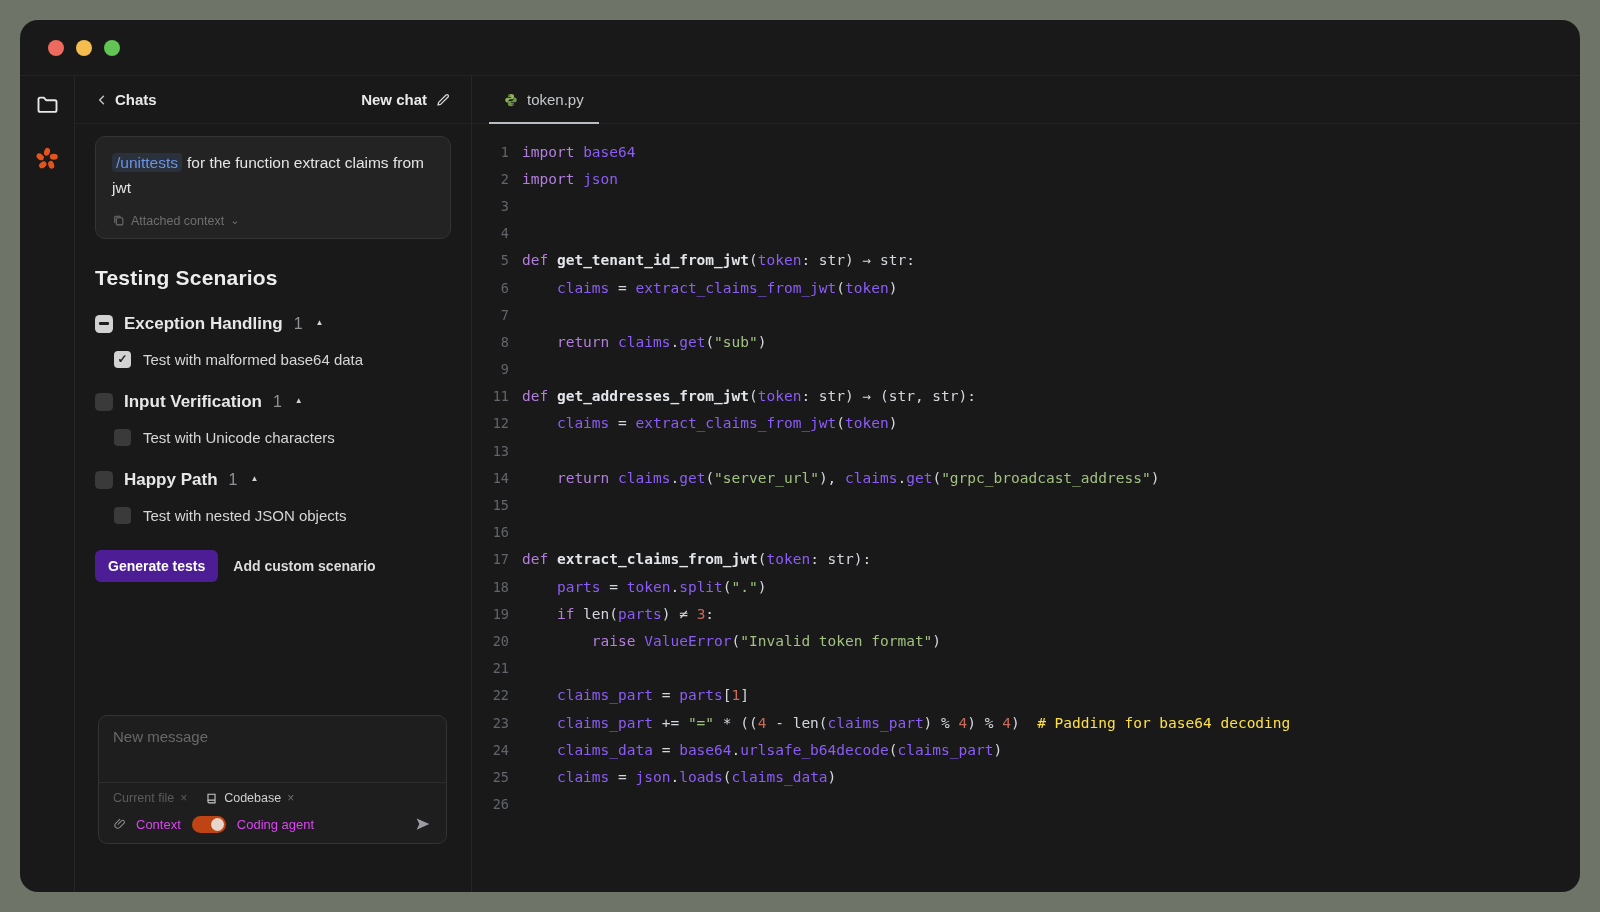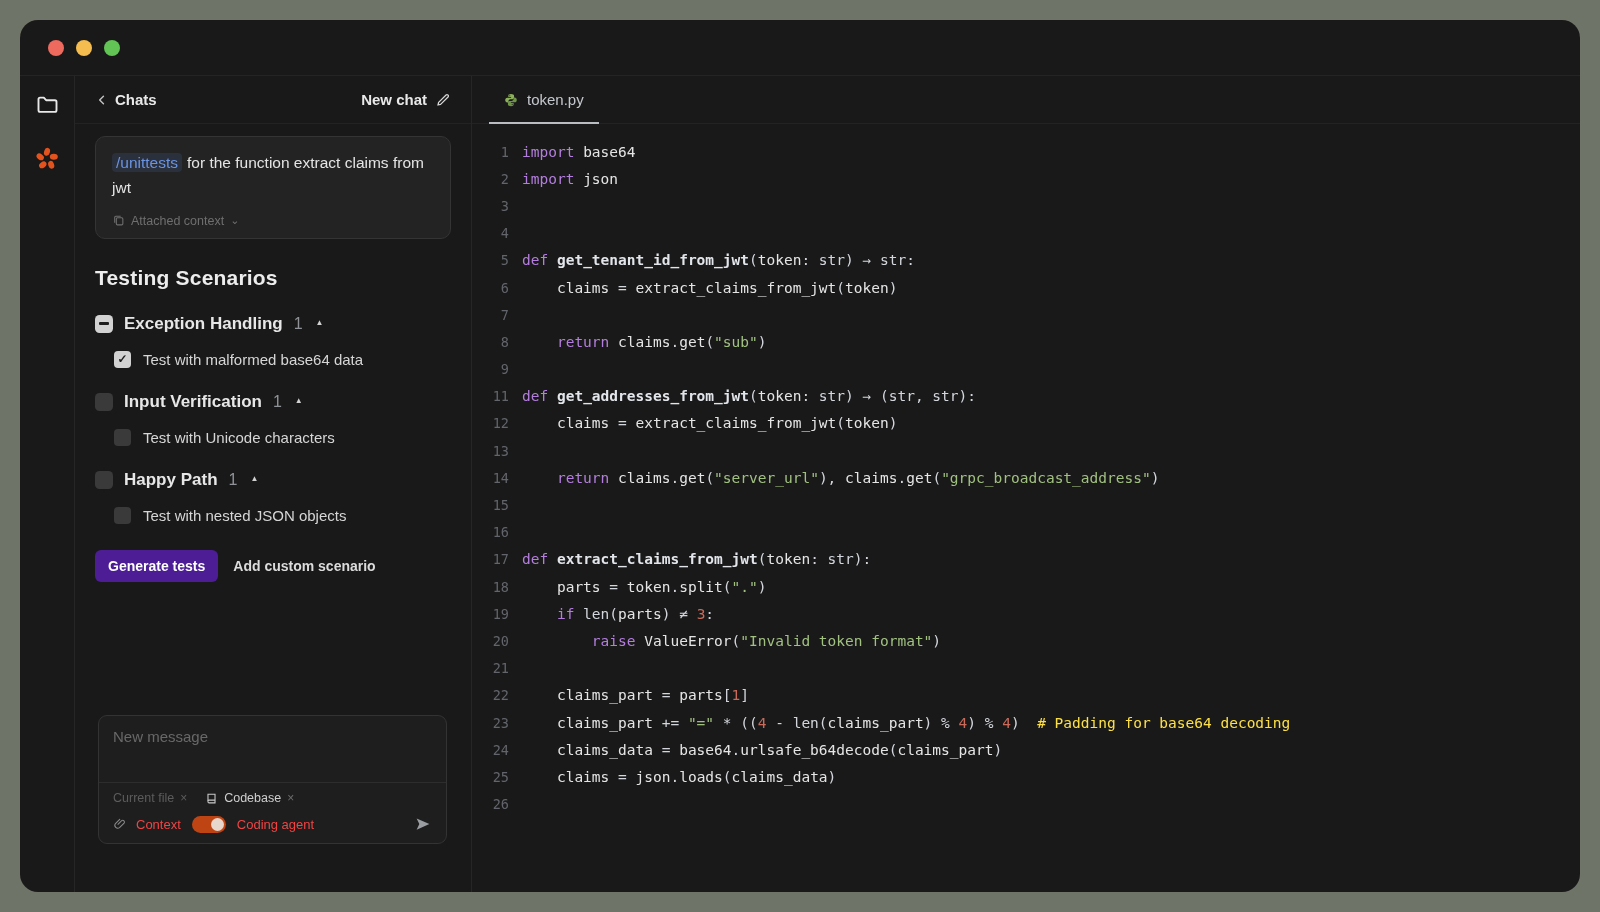--- a/index.html
+++ b/index.html
@@ -67,39 +67,39 @@
   .composer { margin:12px 4px 48px 3px; background:#1e1e1e; border:1px solid #333333; border-radius:9px; flex:0 0 auto; }
   .composer textarea { display:block; width:100%; height:66px; background:transparent; border:none; outline:none; resize:none; padding:12px 14px; font-family:inherit; font-size:15px; color:#dcdcdc; }
   .composer textarea::placeholder { color:#686868; }
   .composer-foot { border-top:1px solid #2d2d2d; padding:8px 14px 10px; }
   .chips { display:flex; align-items:center; gap:18px; }
   .chip { display:flex; align-items:center; gap:6px; font-size:12.5px; }
   .chip .x { font-size:12px; }
   .chip.dim, .chip.dim .x { color:#5c5c5c; }
   .chip.bright { color:#cfcfcf; } .chip.bright .x { color:#6d6d6d; }
   .foot-row { margin-top:10px; display:flex; align-items:center; gap:9px; }
-  .foot-label { font-size:13px; color:#ef4444; }
+  .foot-label { font-size:13px; color:#d946ef; }
   .toggle { width:34px; height:17px; border-radius:9px; background:#bf4413; position:relative; margin:0 2px; }
   .toggle .knob { position:absolute; top:2px; right:2px; width:13px; height:13px; border-radius:50%; background:#e6d6cc; }
   .send { margin-left:auto; display:flex; align-items:center; }
 
   
   .editor { flex:1; display:flex; flex-direction:column; min-width:0; }
   .tabbar { height:48px; flex:0 0 48px; display:flex; align-items:stretch; border-bottom:1px solid #232323; }
   .tab { margin-left:17px; padding:0 15px; display:flex; align-items:center; gap:9px; position:relative; }
   .tab::after { content:""; position:absolute; left:0; right:0; bottom:-1px; height:2px; background:#b9bcc0; }
   .tab-name { font-size:15px; color:#c4c8cd; }
 
   .code { flex:1; padding-top:14px; overflow:hidden; font-family:"DejaVu Sans Mono", monospace; font-size:14.5px; }
   .cl { height:27.2px; display:flex; align-items:center; white-space:pre; }
   .ln { width:50px; flex:0 0 50px; text-align:right; padding-right:13px; color:#62656b; font-size:13.5px; }
   .lc { color:#d3d7dd; }
   .tk-p { color:#d3d7dd; }
   .tk-k { color:#b47ede; }
-  .tk-v { color:#e5e5e5; }
+  .tk-v { color:#8b5cf6; }
   .tk-f { color:#e2e5ea; font-weight:bold; }
   .tk-s { color:#a1c181; }
   .tk-n { color:#c96a5a; }
   .tk-c { color:#fde047; }
 </style>
 </head>
 <body>
 
 <div class="window">
 

